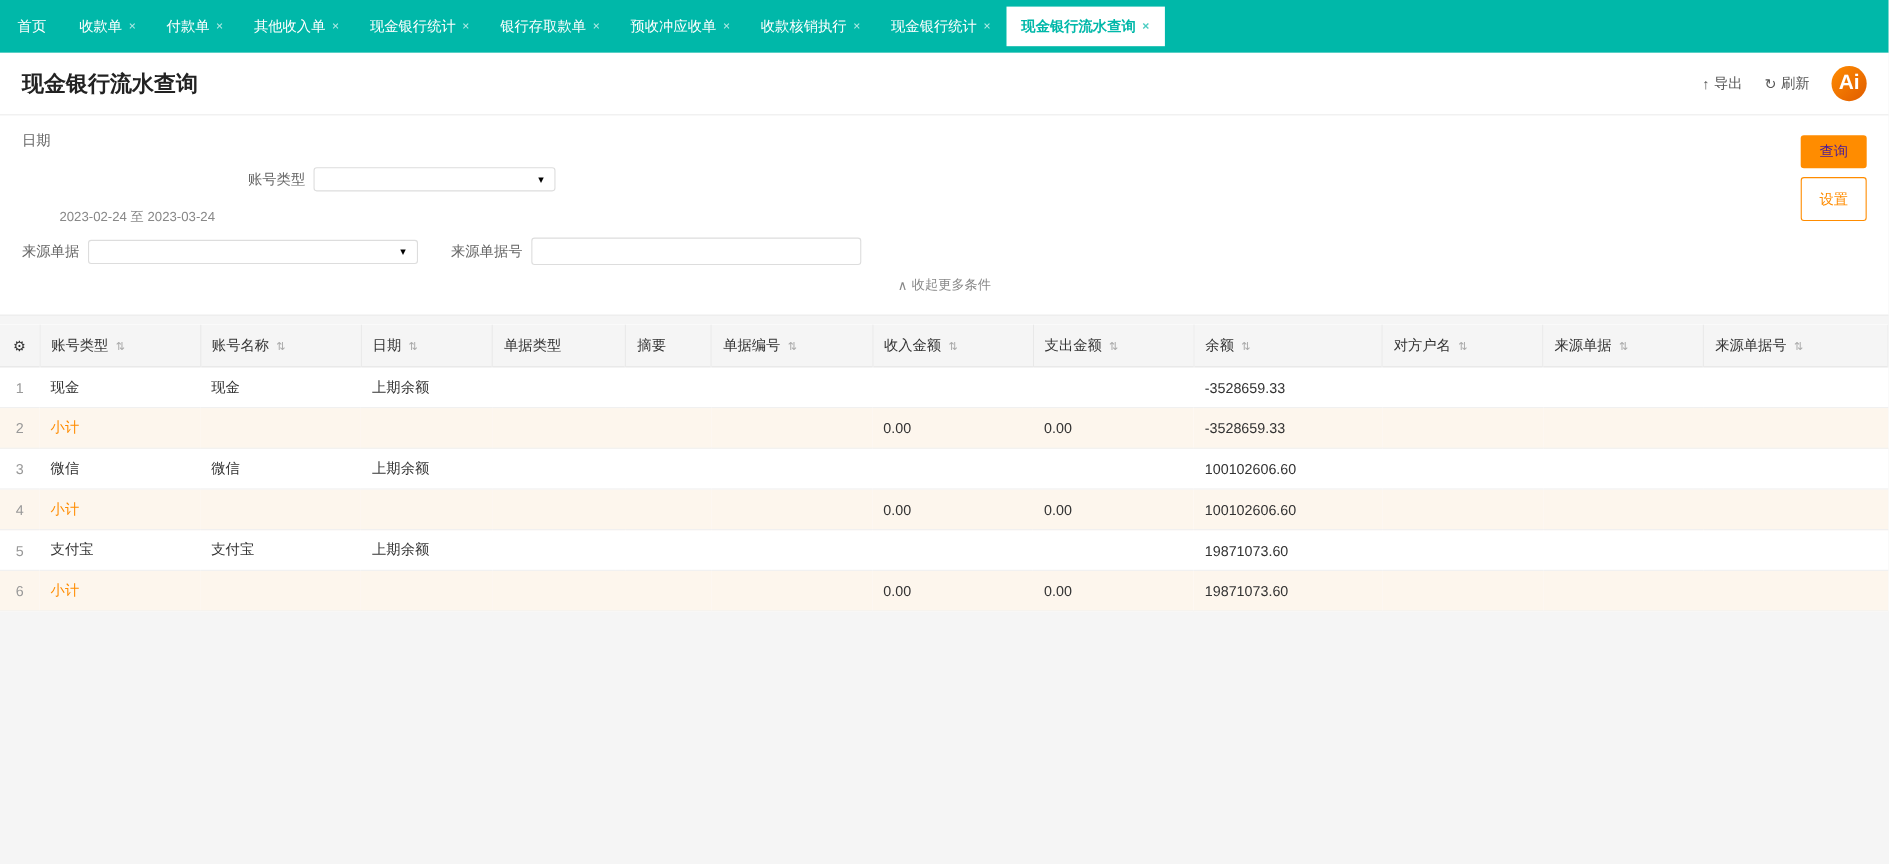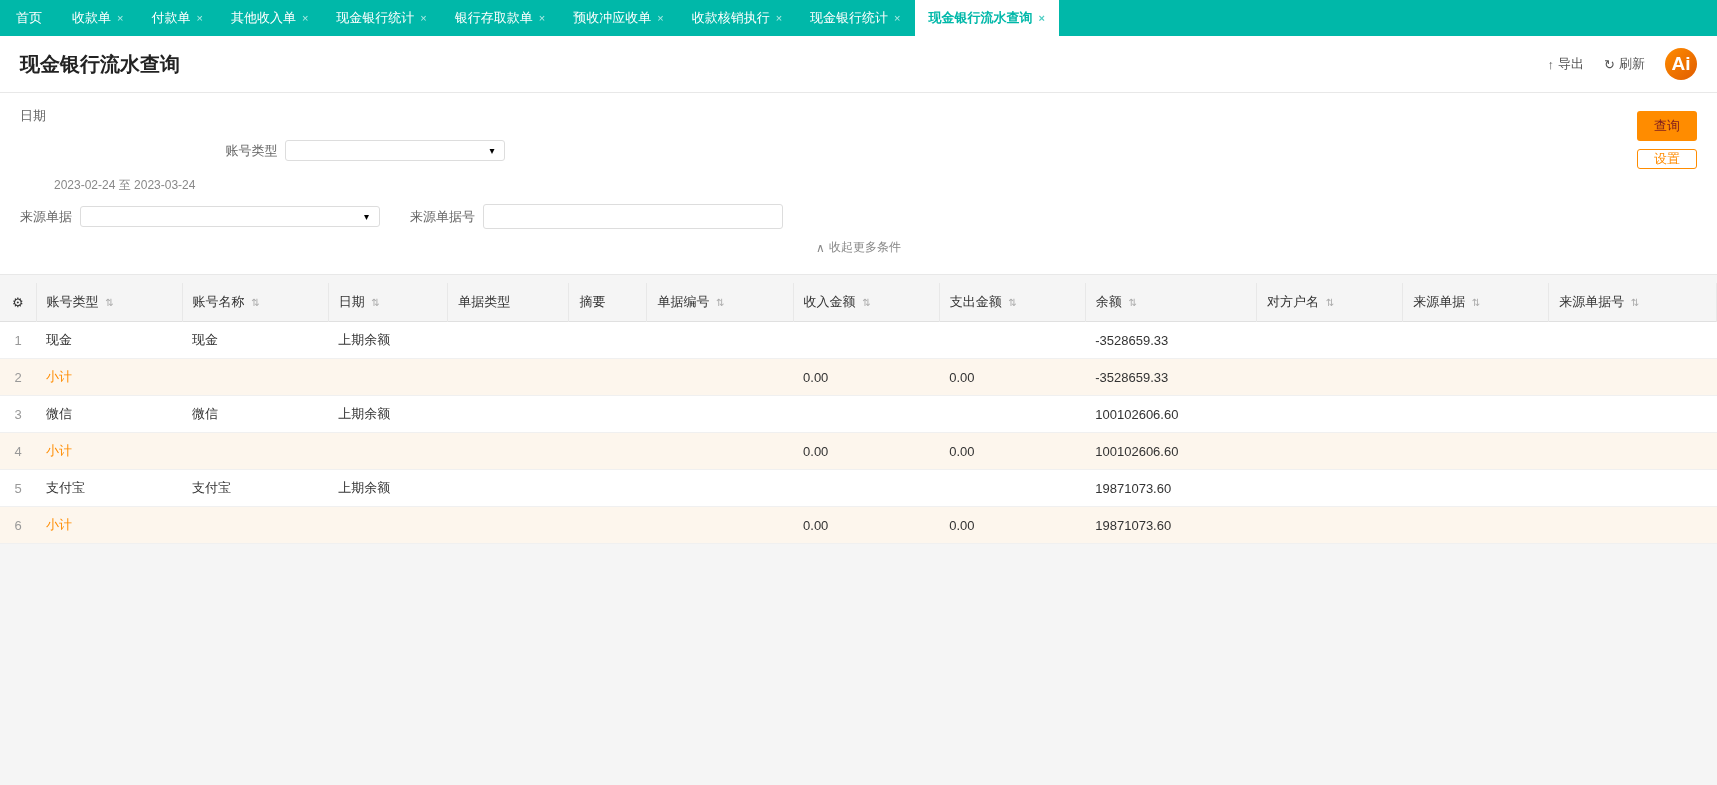--- a/index.html
+++ b/index.html
@@ -3,21 +3,21 @@
   <meta charset="utf-8">
   <style>
     * { box-sizing: border-box; margin: 0; padding: 0; }
     body { font-family: 'Microsoft YaHei', Arial, sans-serif; font-size: 13px; background: #f5f5f5; }
 
     
     .top-nav {
       background: #00b8a9;
       display: flex;
       align-items: center;
-      height: 36px;
+      height: 48px;
       overflow: hidden;
       text-align: right;
     }
     .nav-item {
       color: #fff;
       padding: 0 14px;
       height: 36px;
       display: flex;
       align-items: center;
       cursor: pointer;
@@ -120,33 +120,33 @@
       font-size: 13px;
       min-width: 200px;
     }
     .filter-more {
       color: #888;
       cursor: pointer;
       font-size: 13px;
     }
     .btn-query {
       background: #ff8c00;
-      color: #7f1d1d;
+      color: #4c1d95;
       border: none;
       border-radius: 3px;
       padding: 6px 16px;
       font-size: 13px;
       cursor: pointer;
     }
     .btn-settings {
       background: #fff;
       color: #ff8c00;
       border: 1px solid #ff8c00;
       border-radius: 3px;
-      padding: 0 16px;
+      padding: 10px 16px;
       font-size: 13px;
       cursor: pointer;
     }
     .collapse-bar {
       display: flex;
       justify-content: center;
       align-items: center;
       padding: 4px 0;
       color: #888;
       cursor: pointer;

